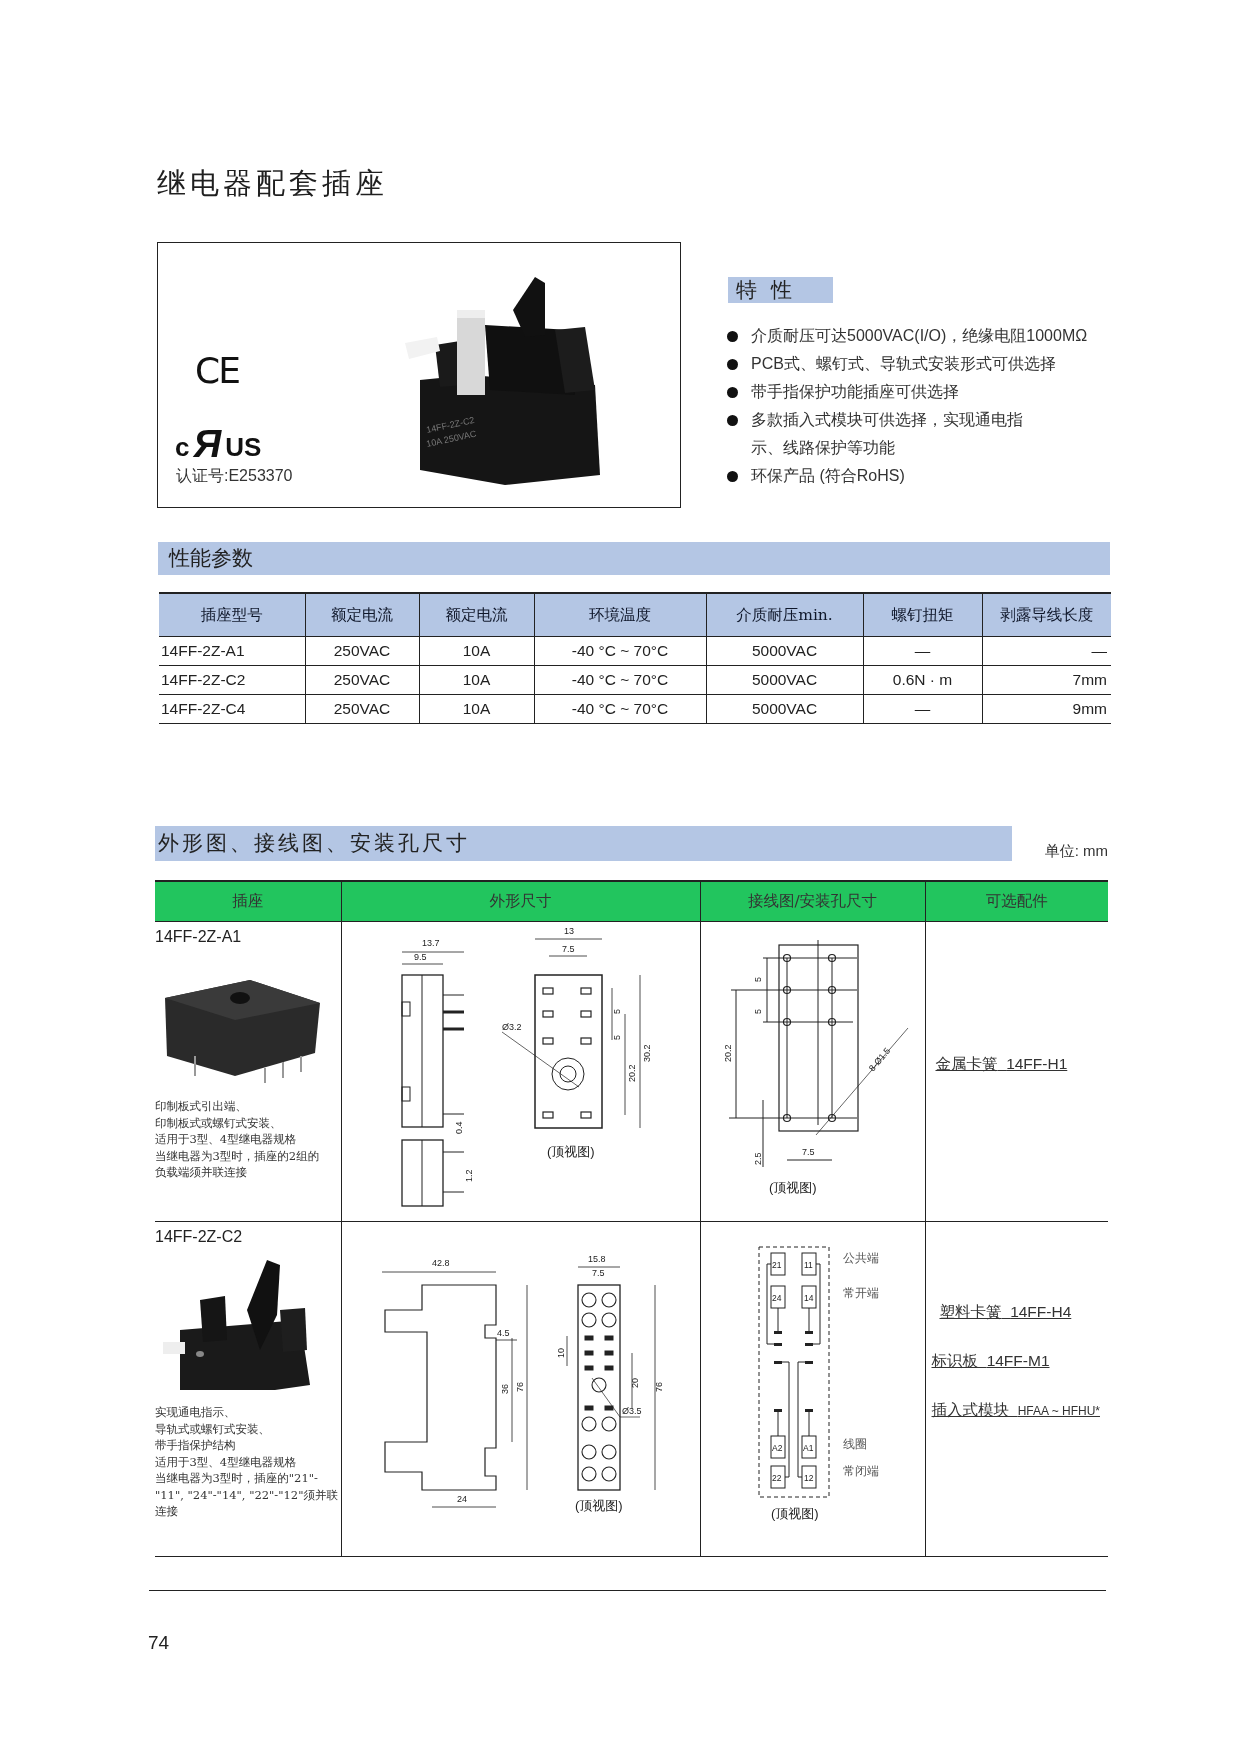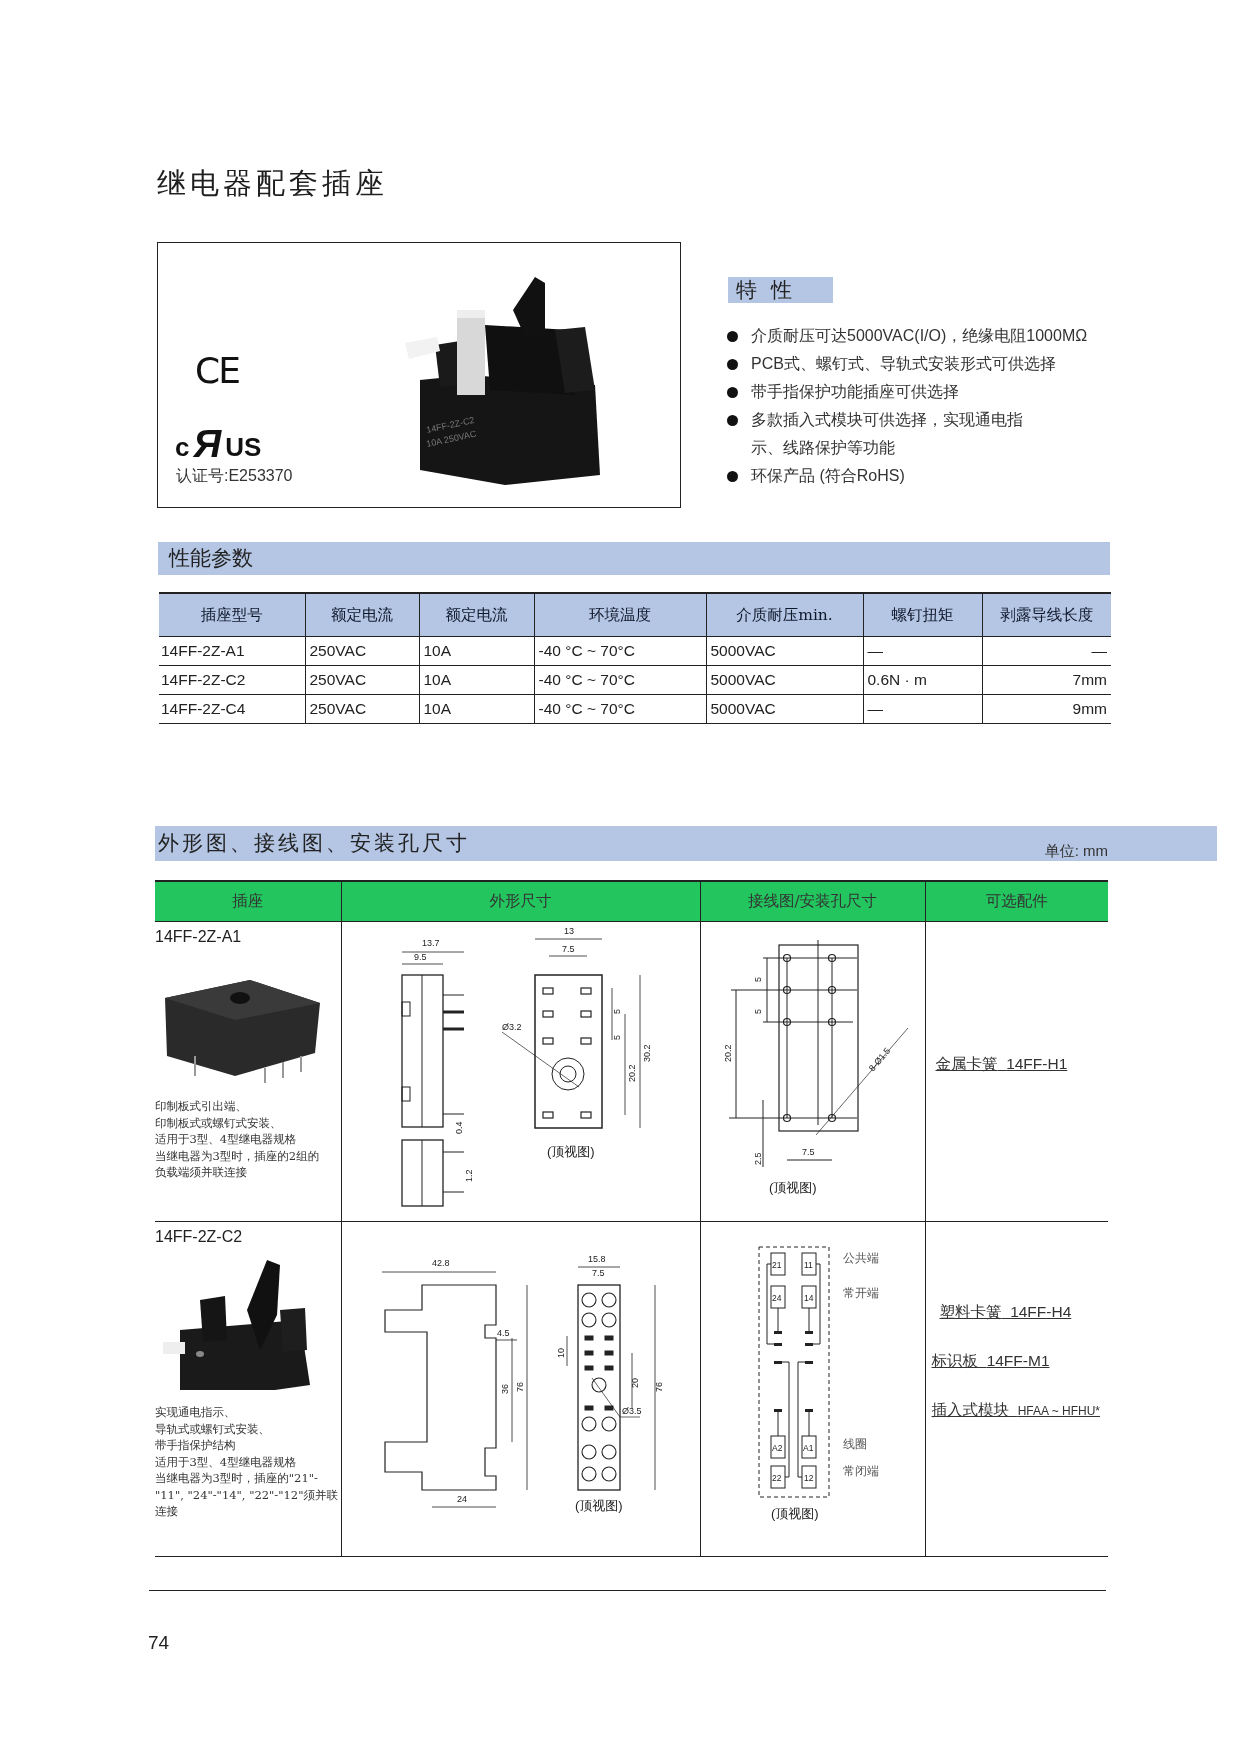--- a/index.html
+++ b/index.html
@@ -14,25 +14,25 @@
   .cert{left:176px;top:466px;font-size:16px;color:#333;}
   .relay{left:395px;top:275px;}
   .feat-label{left:728px;top:277px;width:105px;height:26px;background:#b4c6e4;font-size:21px;padding-left:8px;box-sizing:border-box;letter-spacing:14px;line-height:26px;color:#222;font-family:"DejaVu Sans",sans-serif;}
   .features{left:727px;top:322px;width:420px;margin:0;padding:0;list-style:none;}
   .features li{position:relative;padding-left:24px;font-size:16px;line-height:28px;color:#333;}
   .features li::before{content:"";position:absolute;left:0;top:9px;width:11px;height:11px;border-radius:50%;background:#111;}
   .band{background:#b4c6e4;box-sizing:border-box;}
   .band1{left:158px;top:542px;width:952px;height:33px;font-size:21px;padding-left:11px;line-height:33px;color:#222;font-family:"DejaVu Sans",sans-serif;}
   table.spec{position:absolute;left:159px;top:592px;width:952px;border-collapse:collapse;font-size:15.5px;color:#222;}
   table.spec th{background:#b4c6e4;font-weight:normal;height:40px;border-top:2px solid #222;border-bottom:1.5px solid #222;font-family:"DejaVu Serif",serif;font-size:15.5px;color:#0f172a;}
-  table.spec td{height:28px;border-bottom:1.5px solid #222;text-align:left;padding:0 4px;}
+  table.spec td{height:28px;border-bottom:1.5px solid #222;text-align:center;padding:0 4px;}
   table.spec th+th,table.spec td+td{border-left:1.5px solid #222;}
   table.spec td.model{text-align:left;padding-left:2px;}
   table.spec td.right{text-align:right;}
-  .band2{left:155px;top:826px;width:1062px;height:35px;font-size:21px;padding-left:3px;line-height:35px;color:#222;letter-spacing:3px;font-family:"DejaVu Sans",sans-serif;}
+  .band2{left:155px;top:826px;width:857px;height:35px;font-size:21px;padding-left:3px;line-height:35px;color:#222;letter-spacing:3px;font-family:"DejaVu Sans",sans-serif;}
   .unit{right:132px;top:842px;font-size:15px;color:#333;}
   table.dims{position:absolute;left:155px;top:880px;width:953px;border-collapse:collapse;table-layout:fixed;}
   table.dims th{background:#22c55e;font-weight:normal;height:37px;border-top:2px solid #222;border-bottom:1.5px solid #222;font-family:"DejaVu Serif",serif;font-size:15.5px;color:#333;}
   table.dims th+th,table.dims td+td{border-left:1.5px solid #222;}
   table.dims td{vertical-align:top;border-bottom:1.5px solid #222;position:relative;padding:0;}
   .model-name{font-size:16px;margin:6px 0 0 0;color:#222;}
   .desc{font-family:"DejaVu Serif",serif;font-size:11.5px;line-height:16.5px;color:#333;}
   .acc{font-size:15.5px;color:#333;text-decoration:underline;}
   .acc .cn{font-family:"DejaVu Serif",serif;}
   .bottom-rule{left:149px;top:1590px;width:957px;height:0;border-top:1.5px solid #222;}

